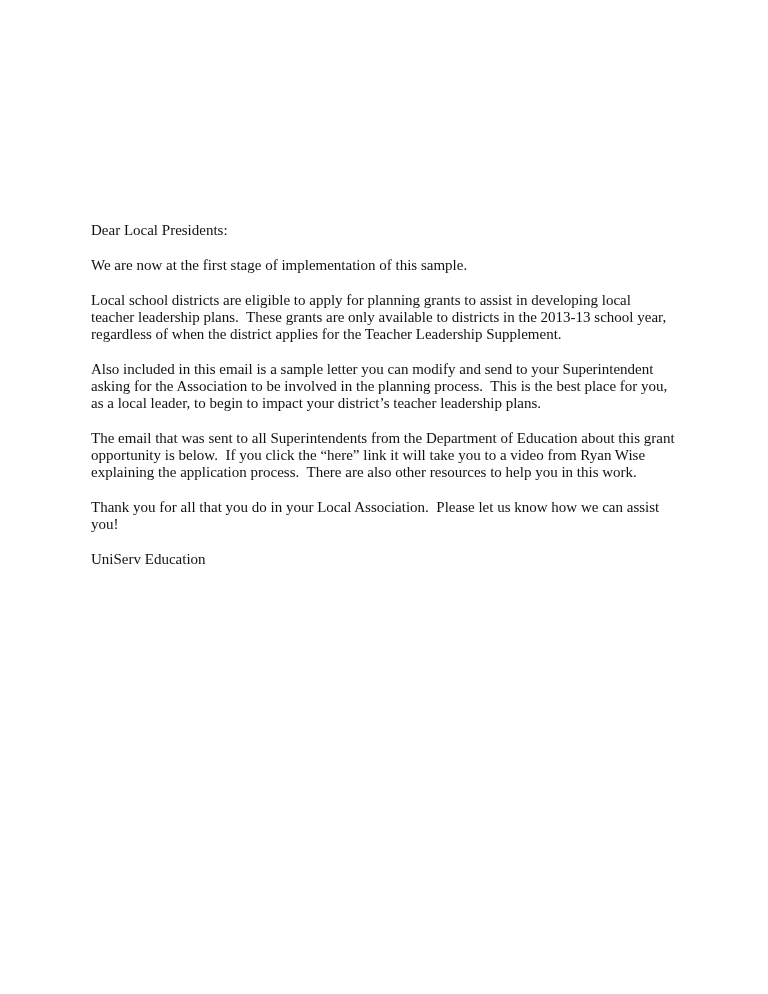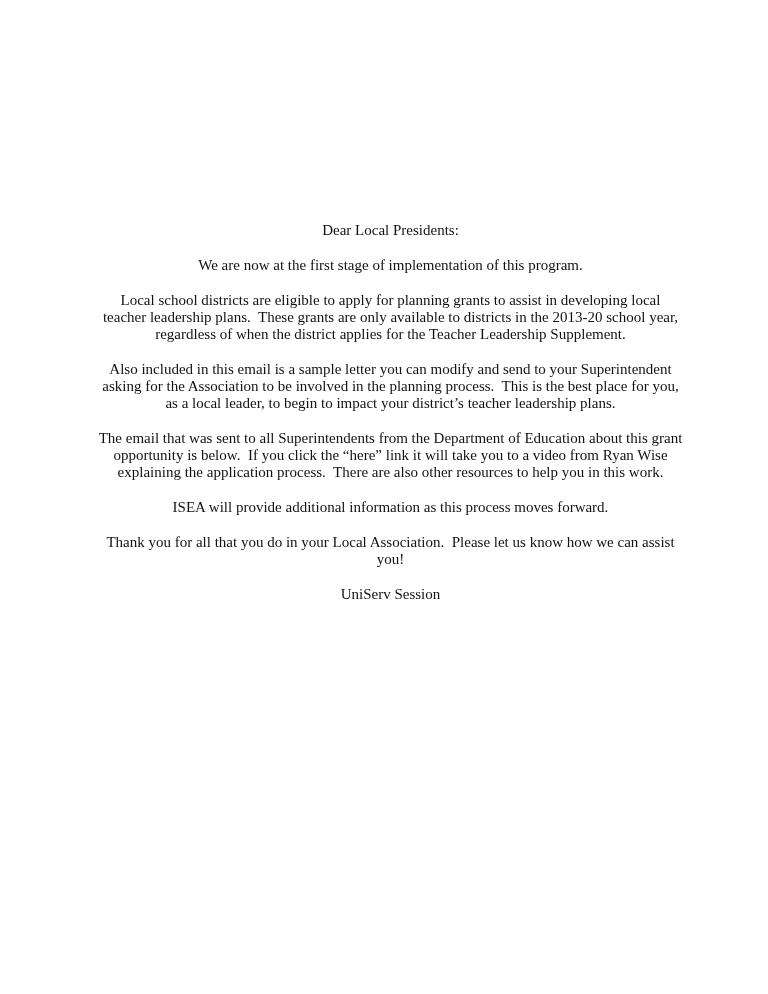--- a/index.html
+++ b/index.html
@@ -19,46 +19,44 @@
     padding: 222px 78px 0 91px;
     background: #ffffff;
     overflow: hidden;
   }
   .para {
     margin: 0 0 18px 0;
     font-size: 15px;
     line-height: 17px;
     color: #121212;
     white-space: pre-wrap; 
-    text-align: center;
   }
   .signature {
     margin-top: 18px;
   }
 </style>
 </head>
 <body>
 
 <div class="page">
   <p class="para">Dear Local Presidents:</p>
 
 
-  <p class="para">We are now at the first stage of implementation of this program.</p>
+  <p class="para">We are now at the first stage of implementation of this sample.</p>
 
   <p class="para">Local school districts are eligible to apply for planning grants to assist in developing local
-teacher leadership plans.  These grants are only available to districts in the 2013-20 school year,
+teacher leadership plans.  These grants are only available to districts in the 2013-13 school year,
 regardless of when the district applies for the Teacher Leadership Supplement.</p>
 
   <p class="para">Also included in this email is a sample letter you can modify and send to your Superintendent
 asking for the Association to be involved in the planning process.  This is the best place for you,
 as a local leader, to begin to impact your district’s teacher leadership plans.</p>
 
   <p class="para">The email that was sent to all Superintendents from the Department of Education about this grant
 opportunity is below.  If you click the “here” link it will take you to a video from Ryan Wise
 explaining the application process.  There are also other resources to help you in this work.</p>
 
-  <p class="para">ISEA will provide additional information as this process moves forward.</p>
 
   <p class="para">Thank you for all that you do in your Local Association.  Please let us know how we can assist
 you!</p>
 
-  <p class="para signature">UniServ Session</p>
+  <p class="para signature">UniServ Education</p>
 </div>
 
 </body></html>

